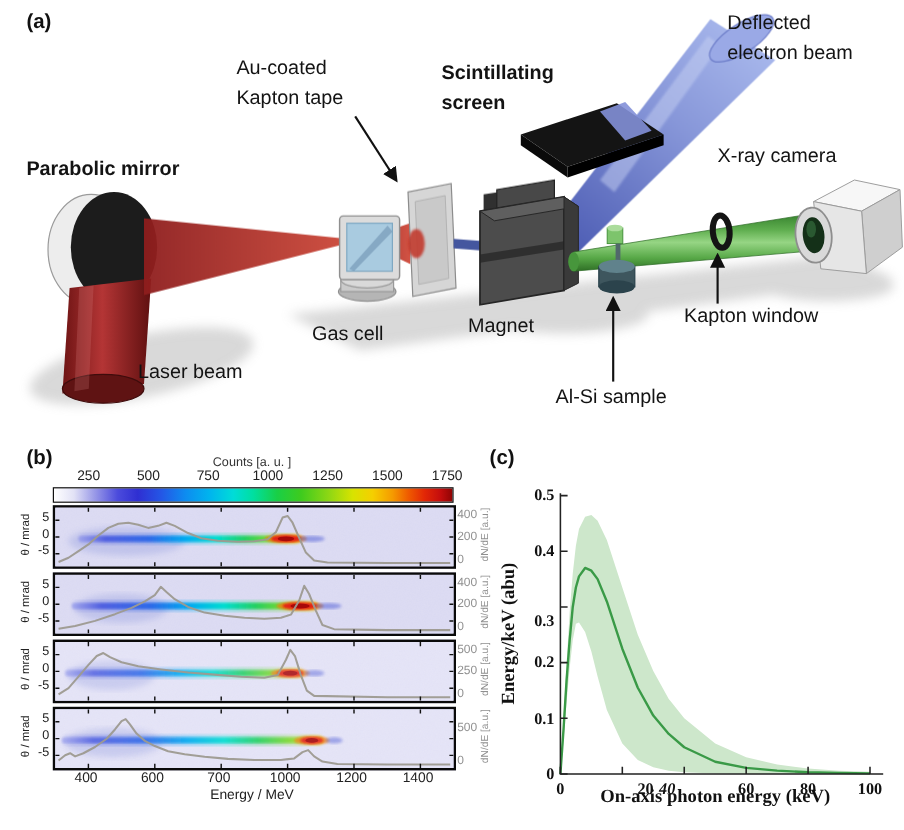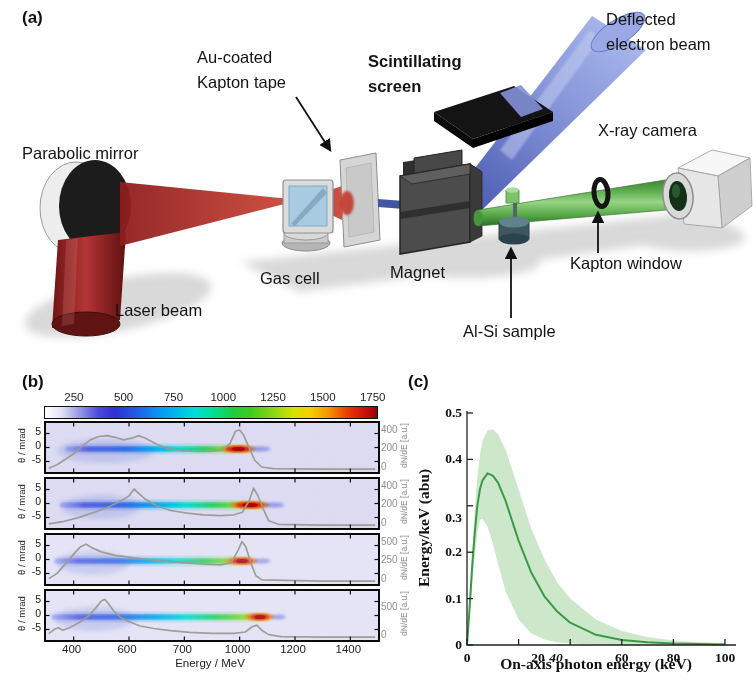--- a/index.html
+++ b/index.html
@@ -183,36 +183,37 @@
 
     <g stroke="#111" stroke-width="1.8">
       <line x1="296" y1="97" x2="330" y2="150" marker-end="url(#arrw)"></line>
       <line x1="598" y1="253" x2="598" y2="213" marker-end="url(#arrw)"></line>
       <line x1="511" y1="318" x2="511" y2="249" marker-end="url(#arrw)"></line>
     </g>
   </svg>
 
   <div class="panel-label" style="left:22px;top:8px">(a)</div>
   <div id="pa-annotations">
-      <div class="pa-ann" style="left: 22px; top: 141px; position: absolute;">Parabolic mirror</div>
+      <div class="pa-ann" style="left: 22px; top: 129px; position: absolute; font-weight: bold;">Parabolic mirror</div>
       <div class="pa-ann" style="left: 197px; top: 45px; position: absolute;">Au-coated
 Kapton tape</div>
       <div class="pa-ann" style="left: 368px; top: 49px; position: absolute; font-weight: bold;">Scintillating
 screen</div>
       <div class="pa-ann" style="left: 564px; top: 7px; position: absolute; margin-left: 42px;">Deflected
 electron beam</div>
       <div class="pa-ann" style="left: 598px; top: 118px; position: absolute;">X-ray camera</div>
       <div class="pa-ann" style="left: 260px; top: 266px; position: absolute;">Gas cell</div>
       <div class="pa-ann" style="left: 115px; top: 298px; position: absolute;">Laser beam</div>
       <div class="pa-ann" style="left: 390px; top: 260px; position: absolute;">Magnet</div>
       <div class="pa-ann" style="left: 570px; top: 251px; position: absolute;">Kapton window</div>
       <div class="pa-ann" style="left: 463px; top: 319px; position: absolute;">Al-Si sample</div>
     </div>
 
   <div class="panel-label" style="left:22px;top:372px">(b)</div>
+  <div class="cb-title">Counts [a. u. ]</div>
   <div class="cb-tickwrap" id="cb-ticks">
       <span class="cb-tick" style="left: 9%;">250</span>
       <span class="cb-tick" style="left: 24%;">500</span>
       <span class="cb-tick" style="left: 39%;">750</span>
       <span class="cb-tick" style="left: 54%;">1000</span>
       <span class="cb-tick" style="left: 69%;">1250</span>
       <span class="cb-tick" style="left: 84%;">1500</span>
       <span class="cb-tick" style="left: 99%;">1750</span>
     </div>
   <div class="colorbar"></div>

